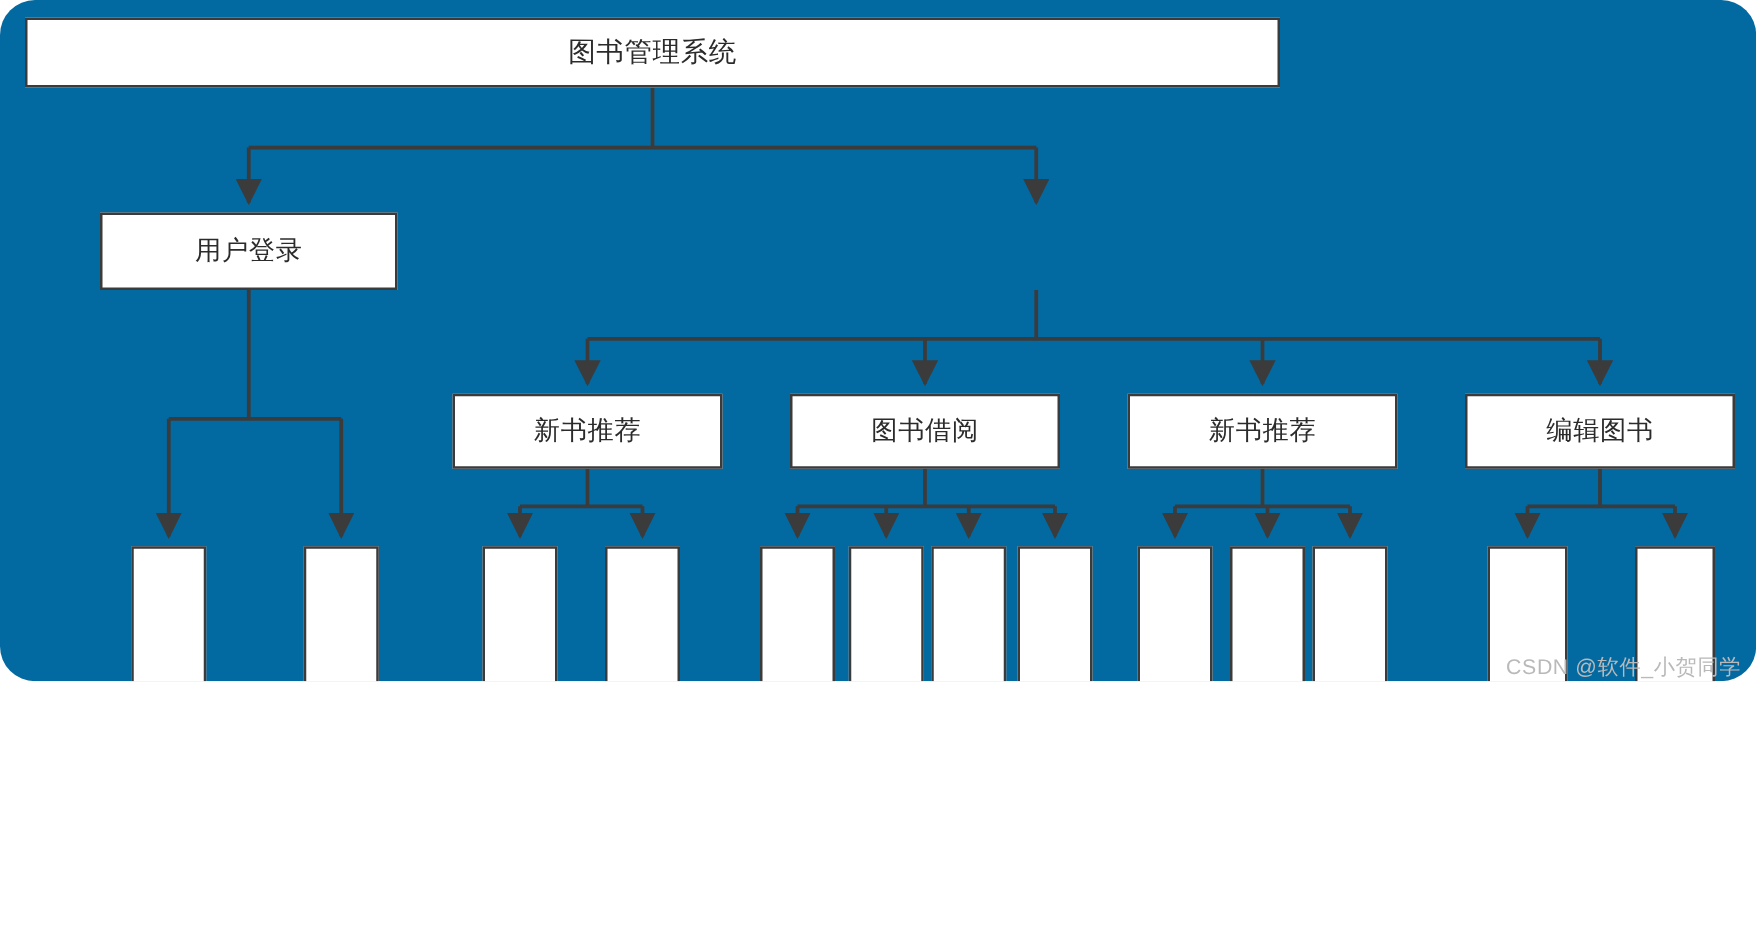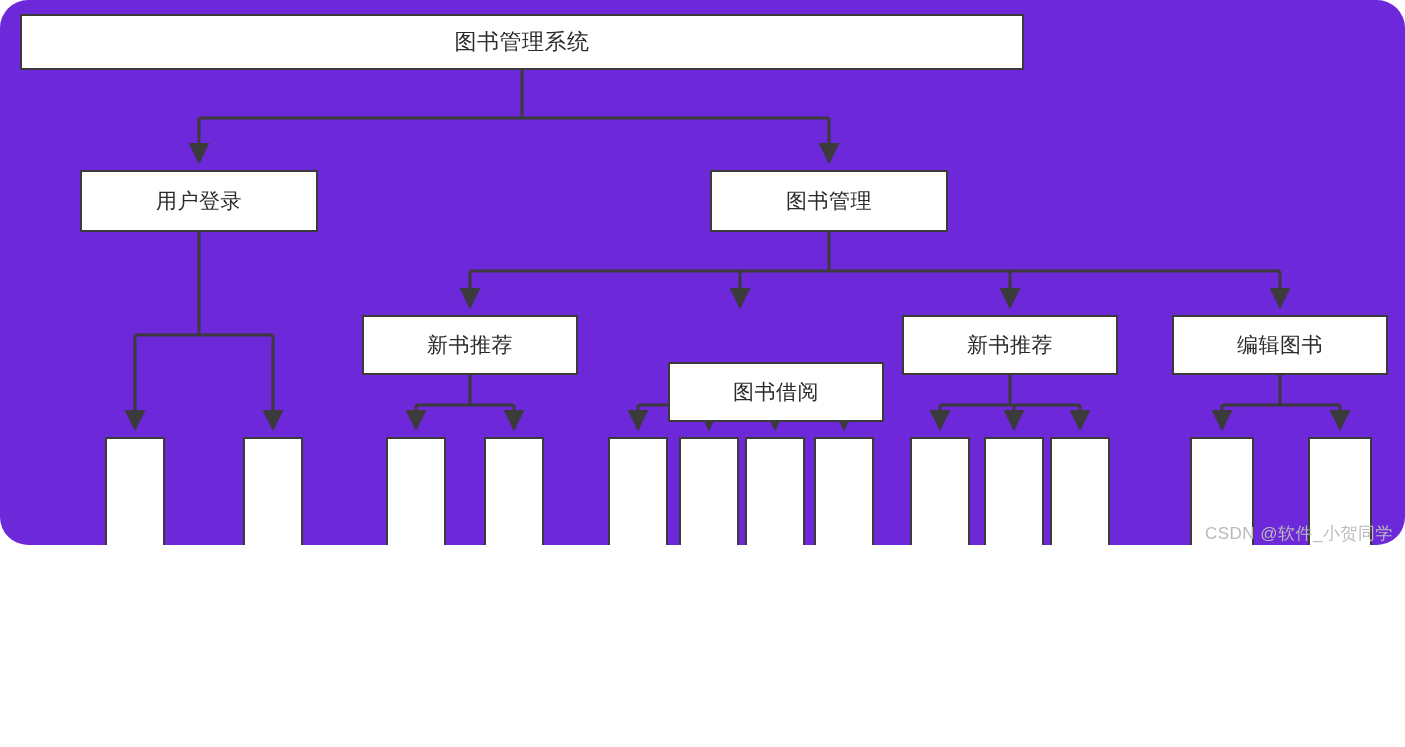--- a/index.html
+++ b/index.html
@@ -7,21 +7,21 @@
     padding: 0;
     background: #ffffff;
   }
   body {
     font-family: "Liberation Sans", "DejaVu Sans", sans-serif;
   }
   #canvas {
     position: relative;
     width: 1405px;
     height: 545px;
-    background: #6d28d9;
+    background: #0369a1;
     overflow: hidden;
     border-radius: 28px;
   }
   #edges {
     position: absolute;
     left: 0;
     top: 0;
     width: 1405px;
     height: 747px;
     pointer-events: none;
@@ -133,28 +133,25 @@
     </g>
   </svg>
 
   <div class="node horiz root" style="left:20px; top:14px; width:1004px; height:56px;">
     <span class="label">图书管理系统</span>
   </div>
 
   <div class="node horiz" style="left:80px; top:170px; width:238px; height:62px;">
     <span class="label">用户登录</span>
   </div>
-  <div class="node horiz" style="left:710px; top:170px; width:238px; height:62px;">
-    <span class="label">图书管理</span>
-  </div>
 
   <div class="node horiz" style="left:362px; top:315px; width:216px; height:60px;">
     <span class="label">新书推荐</span>
   </div>
-  <div class="node horiz" style="left:668px; top:315px; width:216px; height:60px;margin-top:47px;">
+  <div class="node horiz" style="left:632px; top:315px; width:216px; height:60px;">
     <span class="label">图书借阅</span>
   </div>
   <div class="node horiz" style="left:902px; top:315px; width:216px; height:60px;">
     <span class="label">新书推荐</span>
   </div>
   <div class="node horiz" style="left:1172px; top:315px; width:216px; height:60px;">
     <span class="label">编辑图书</span>
   </div>
 
   <div class="node vert" style="left:105px; top:437px; width:60px; height:297px; padding-top:60px;">

